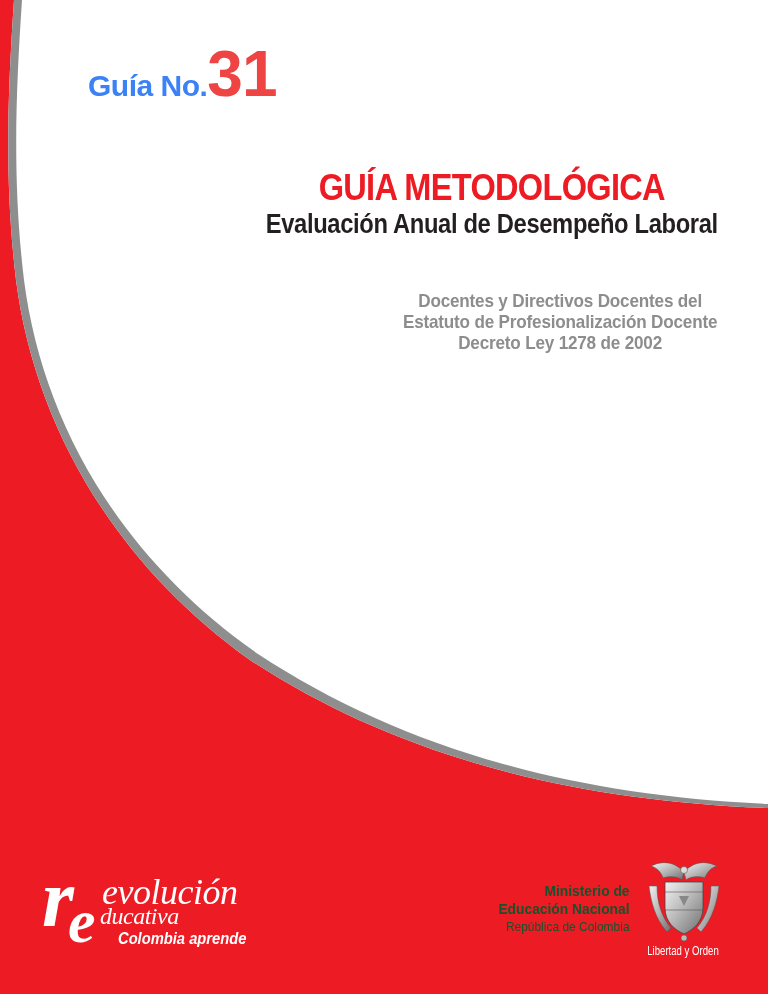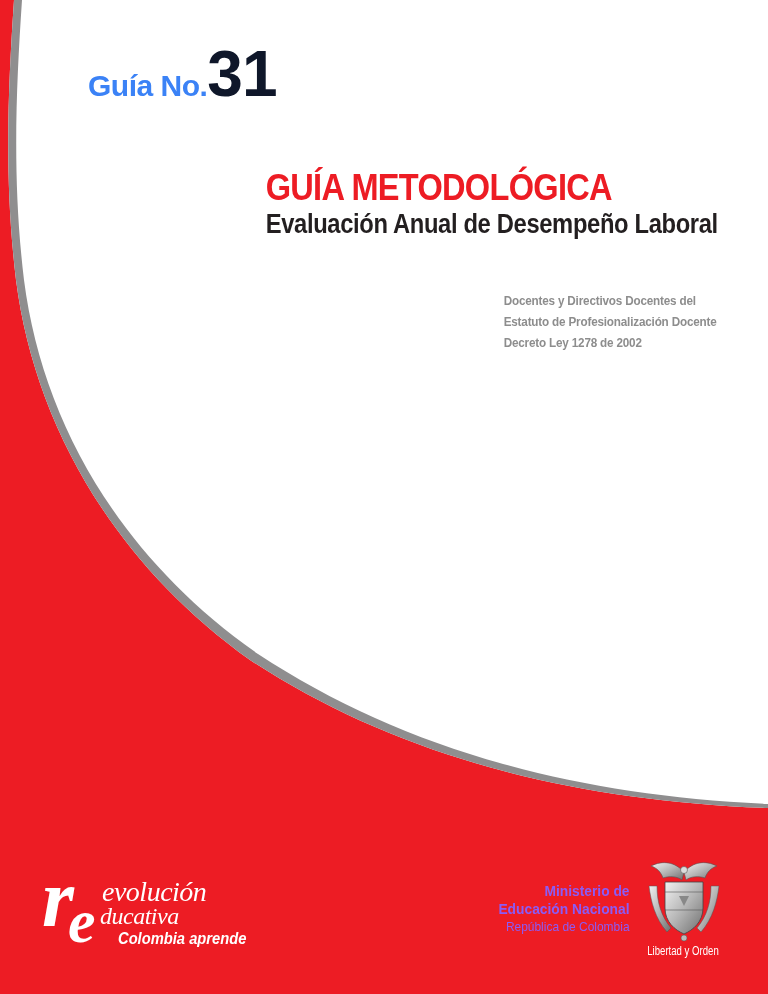--- a/index.html
+++ b/index.html
@@ -8,68 +8,68 @@
       background: #ffffff;
       font-family: "Liberation Sans", sans-serif;
     }
     .bg-svg { position: absolute; left: 0; top: 0; width: 768px; height: 994px; display: block; }
     .guia-no {
       position: absolute; left: 88px; top: 42px; white-space: nowrap;
       font-family: "Liberation Sans", sans-serif; font-weight: bold;
       letter-spacing: -0.5px;
     }
     .guia-no .lbl { color: #3b82f6; font-size: 30px; vertical-align: baseline; }
-    .guia-no .num { color: #0f172a; font-size: 64px; line-height: 64px; vertical-align: baseline; letter-spacing: -1px; margin-top: 40px; }
+    .guia-no .num { color: #ef4444; font-size: 64px; line-height: 64px; vertical-align: baseline; letter-spacing: -1px; margin-top: 40px; }
 
     .title-block {
-      position: absolute; right: 50px; top: 168px; text-align: left;
+      position: absolute; right: 50px; top: 168px; text-align: center;
       font-family: "Liberation Sans", sans-serif; font-weight: bold;
     }
     .title-main {
       color: #ed1c24; font-size: 37px; line-height: 40px; letter-spacing: -0.8px;
       transform: scaleX(0.88); transform-origin: right center; white-space: nowrap;
     }
     .title-sub {
       color: #231f20; font-size: 27px; line-height: 32px; letter-spacing: -0.4px;
       transform: scaleX(0.88); transform-origin: right center; white-space: nowrap;
     }
     .desc-block {
-      position: absolute; right: 51px; top: 290px; text-align: left;
+      position: absolute; right: 51px; top: 290px; text-align: center;
       font-family: "Liberation Sans", sans-serif; font-weight: bold;
-      color: #8d8d8d; font-size: 13px; line-height: 21px; letter-spacing: -0.2px;
+      color: #8d8d8d; font-size: 19px; line-height: 21px; letter-spacing: -0.2px;
     }
     .desc-block div { transform: scaleX(0.9); transform-origin: right center; white-space: nowrap; }
 
     .logo-rev {
       position: absolute; left: 40px; top: 870px; width: 230px; height: 90px; color: #ffffff;
     }
     .logo-rev .big-r {
       position: absolute; left: 2px; top: -12px; font-family: "Liberation Serif", serif;
       font-style: italic; font-weight: bold; font-size: 82px; line-height: 82px;
     }
     .logo-rev .big-e {
       position: absolute; left: 28px; top: 20px; font-family: "Liberation Serif", serif;
       font-style: italic; font-weight: bold; font-size: 62px; line-height: 62px;
     }
     .logo-rev .w1 {
       position: absolute; left: 62px; top: 8px; font-family: "Liberation Serif", serif;
-      font-style: italic; font-size: 28px; line-height: 28px; letter-spacing: -0.5px;
+      font-style: italic; font-size: 36px; line-height: 28px; letter-spacing: -0.5px;
     }
     .logo-rev .w2 {
       position: absolute; left: 60px; top: 32px; font-family: "Liberation Serif", serif;
       font-style: italic; font-size: 24px; line-height: 28px; letter-spacing: -0.5px;
     }
     .logo-rev .w3 {
       position: absolute; left: 78px; top: 60px; font-family: "Liberation Sans", sans-serif;
       font-style: italic; font-weight: bold; font-size: 16px; line-height: 18px; white-space: nowrap;
       transform: scaleX(0.92); transform-origin: left center;
     }
 
     .ministry {
-      position: absolute; right: 138px; top: 882px; text-align: right; color: #8b5cf6;
+      position: absolute; right: 138px; top: 882px; text-align: right; color: #14532d;
       font-family: "Liberation Sans", sans-serif;
     }
     .ministry .m1, .ministry .m2 {
       font-weight: bold; font-size: 15px; line-height: 18px; white-space: nowrap;
       transform: scaleX(0.92); transform-origin: right center;
     }
     .ministry .m3 {
       font-size: 13px; line-height: 17px; white-space: nowrap;
       transform: scaleX(0.92); transform-origin: right center;
     }

